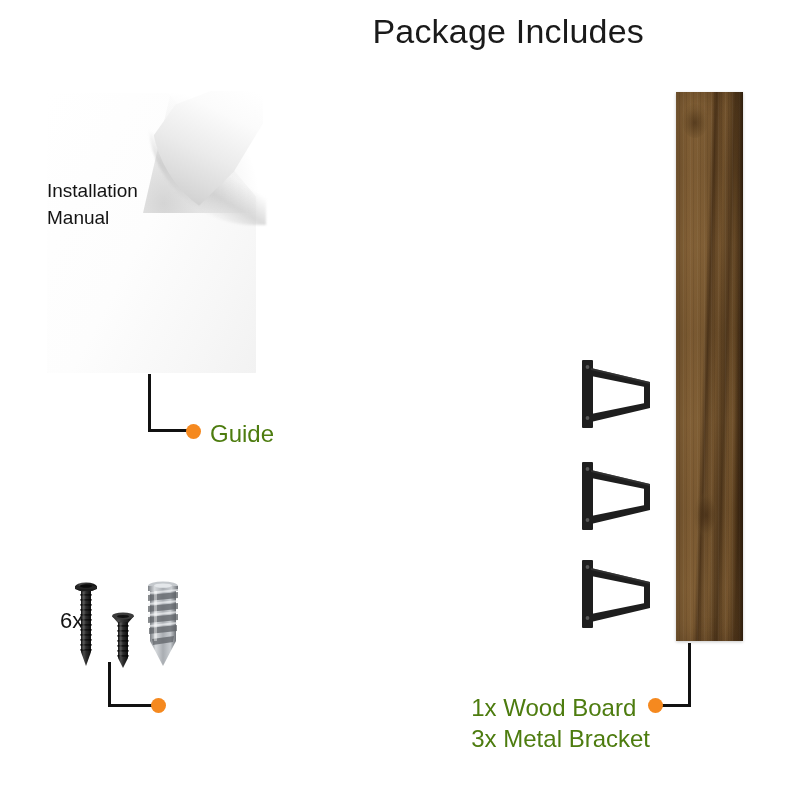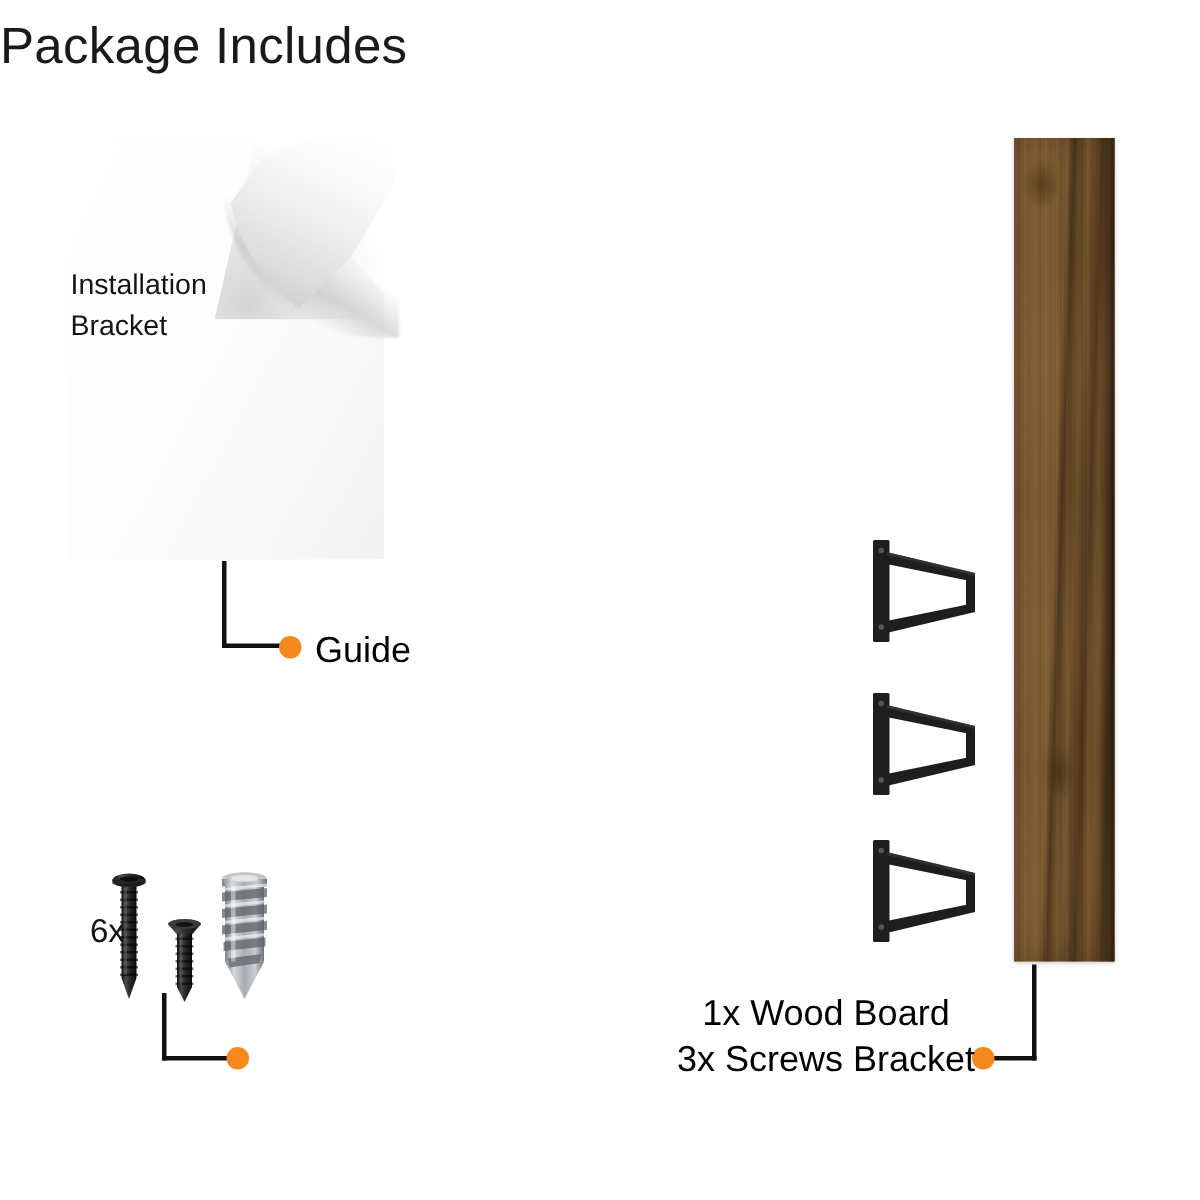--- a/index.html
+++ b/index.html
@@ -20,21 +20,21 @@
     position: absolute;
     left: 0; top: 0;
     width: 800px; height: 800px;
   }
 
   
   #title {
     position: absolute;
     left: 0; top: 12px;
     width: 644px;
-    text-align: left;
+    text-align: right;
     font-size: 34px;
     font-weight: 400;
     letter-spacing: 0.2px;
     color: #1a1a1a;
   }
 
   
   #manual {
     position: absolute;
     left: 47px; top: 93px;
@@ -177,21 +177,21 @@
   .dot {
     position: absolute;
     width: 15px; height: 15px;
     border-radius: 50%;
     background: #f5891f;
   }
   .callout {
     position: absolute;
     font-size: 24px;
     line-height: 31px;
-    color: #000000;
+    color: #4d7c0f;
     white-space: nowrap;
   }
   .callout .line { display: block; }
 
   
   #leader-guide { left: 0; top: 0; }
   #leader-guide .seg-v { left: 148px; top: 374px; height: 58px; }
   #leader-guide .seg-h { left: 148px; top: 429px; width: 44px; }
   #dot-guide { left: 186px; top: 424px; }
   #callout-guide { left: 210px; top: 418px; }
@@ -199,37 +199,37 @@
   
   #leader-anchors .seg-v { left: 108px; top: 662px; height: 45px; }
   #leader-anchors .seg-h { left: 108px; top: 704px; width: 48px; }
   #dot-anchors { left: 151px; top: 698px; }
   #callout-anchors { left: 175px; top: 692px; }
 
   
   #leader-board .seg-v { left: 688px; top: 643px; height: 64px; }
   #leader-board .seg-h { left: 660px; top: 704px; width: 31px; }
   #dot-board { left: 648px; top: 698px; }
-  #callout-board { right: 150px; top: 660px; text-align: center; }
+  #callout-board { right: 150px; top: 692px; text-align: left; }
 </style>
 </head>
 <body>
 
 <div class="stage">
 
   <div id="title">Package Includes</div>
 
   <div id="manual">
     <div class="sheet"></div>
     <div class="fold-shadow"></div>
     <div class="curl-edge"></div>
     <div class="curl"></div>
     <div class="manual-text">
       <span class="line">Installation</span>
-      <span class="line l2">Bracket</span>
+      <span class="line l2">Manual</span>
     </div>
   </div>
 
   <div class="leader" id="leader-guide">
     <div class="seg-v"></div>
     <div class="seg-h"></div>
   </div>
   <div class="dot" id="dot-guide"></div>
   <div class="callout" id="callout-guide">
     <span class="line">Guide</span>
@@ -287,21 +287,21 @@
     </svg>
   </div>
 
   <div class="leader" id="leader-board">
     <div class="seg-v"></div>
     <div class="seg-h"></div>
   </div>
   <div class="dot" id="dot-board"></div>
   <div class="callout" id="callout-board">
     <span class="line">1x Wood Board</span>
-    <span class="line">3x Screws Bracket</span>
+    <span class="line">3x Metal Bracket</span>
   </div>
 
   <div id="qty-6x">6x</div>
   <div id="fasteners">
     <svg width="130" height="92" viewBox="0 0 130 92" aria-hidden="true">
       <defs>
         <linearGradient id="screwBody" x1="0" y1="0" x2="1" y2="0">
           <stop offset="0%" stop-color="#151515"></stop>
           <stop offset="28%" stop-color="#4a4a4a"></stop>
           <stop offset="55%" stop-color="#2a2a2a"></stop>

